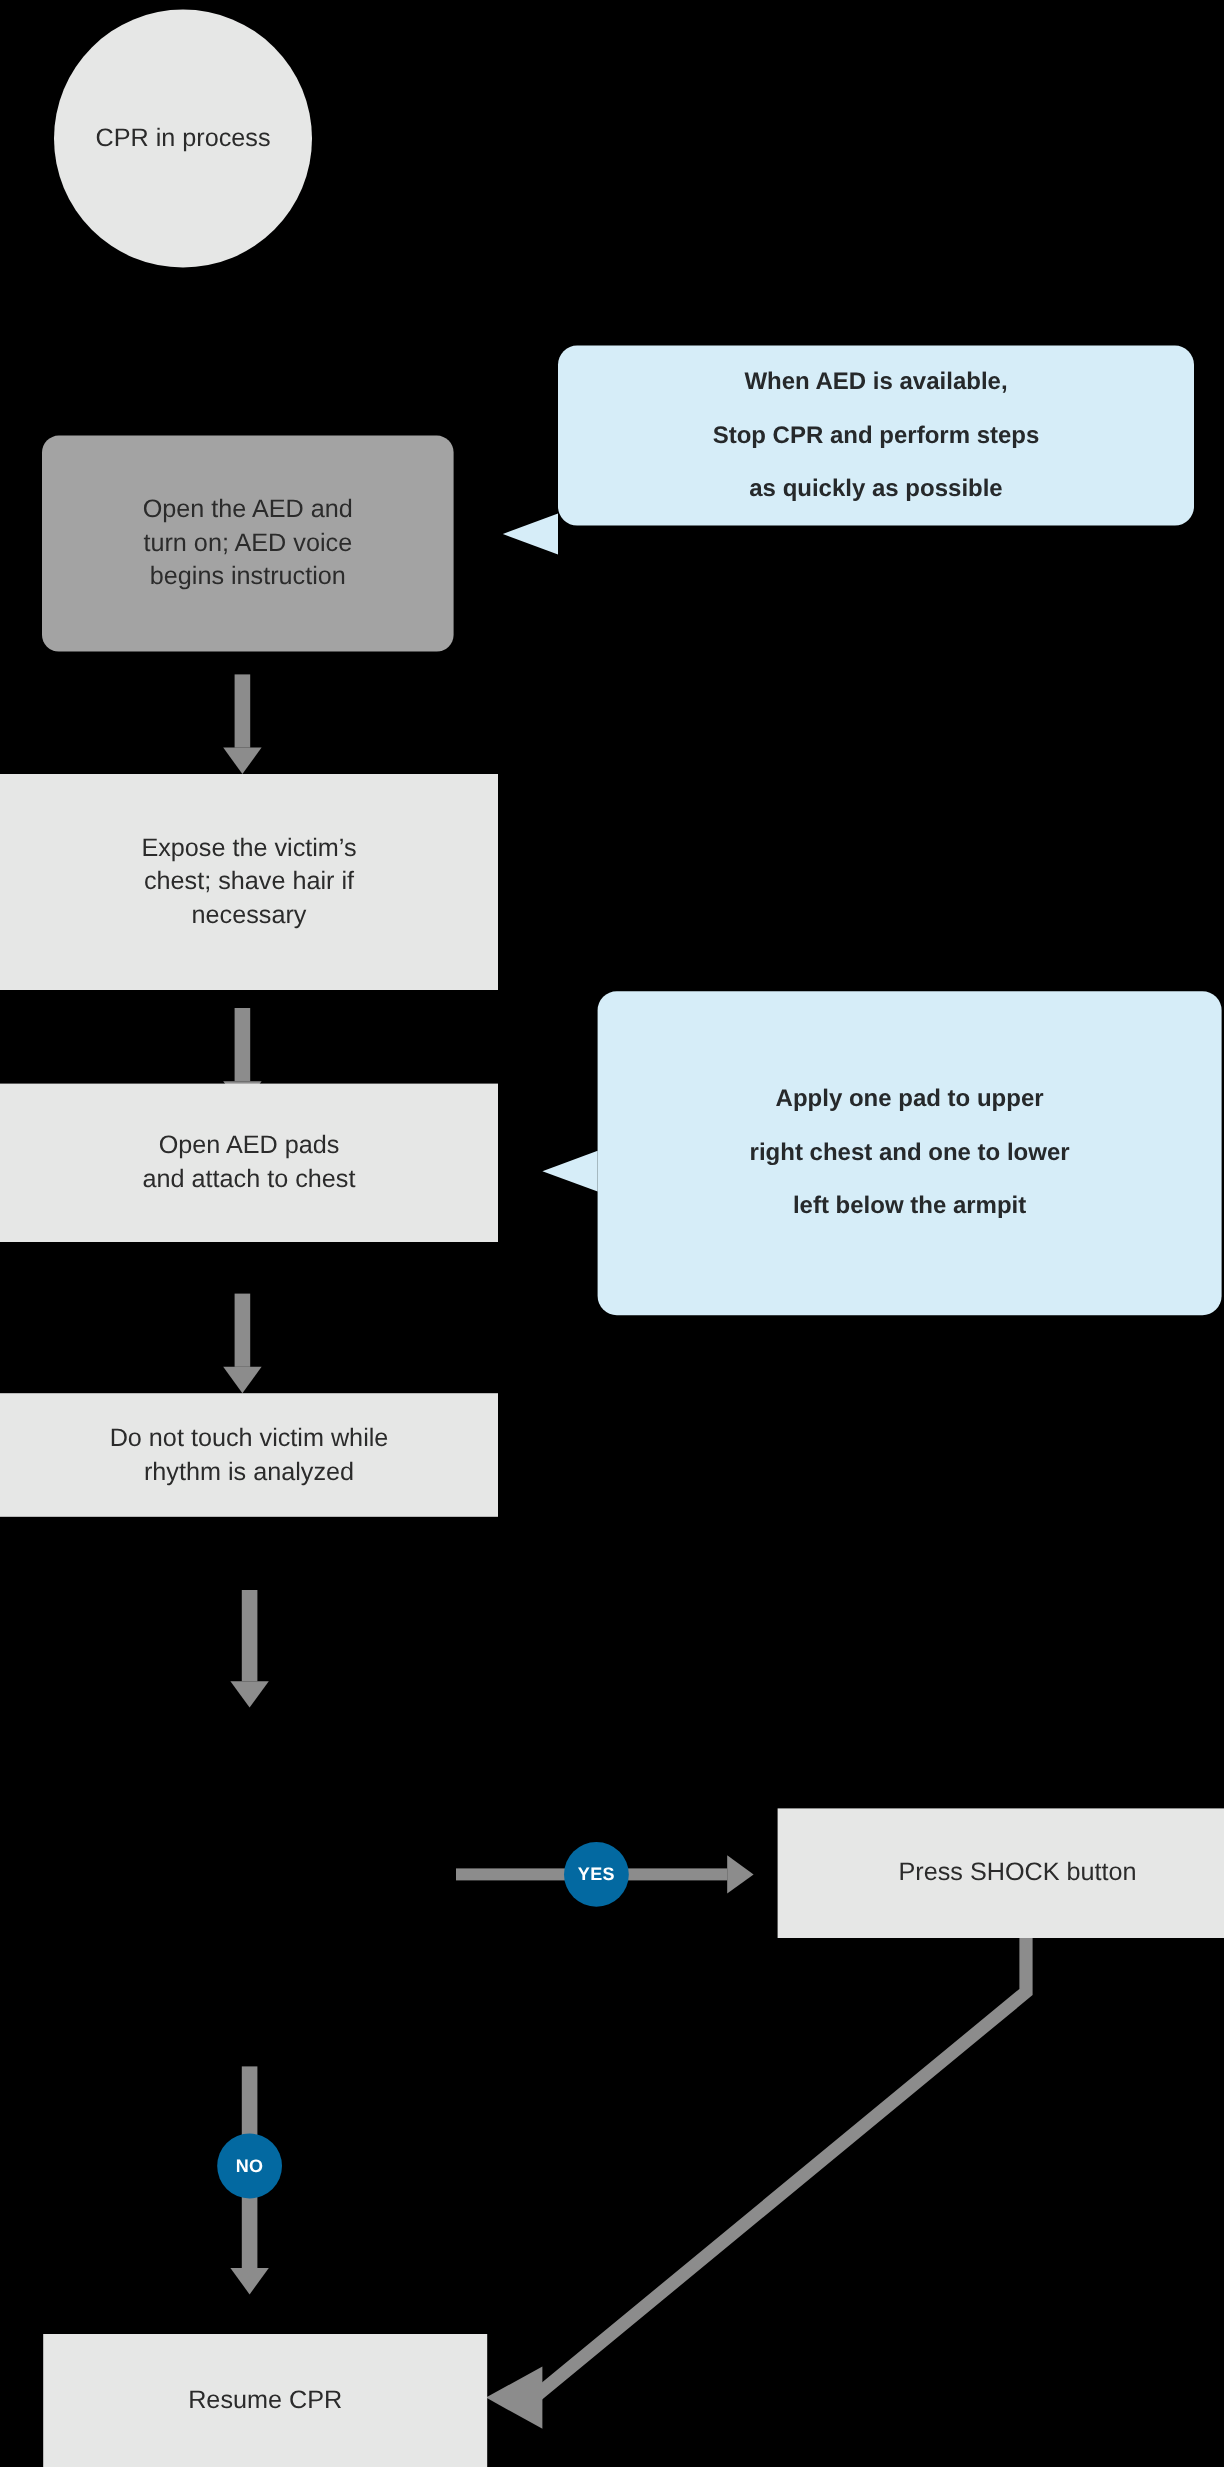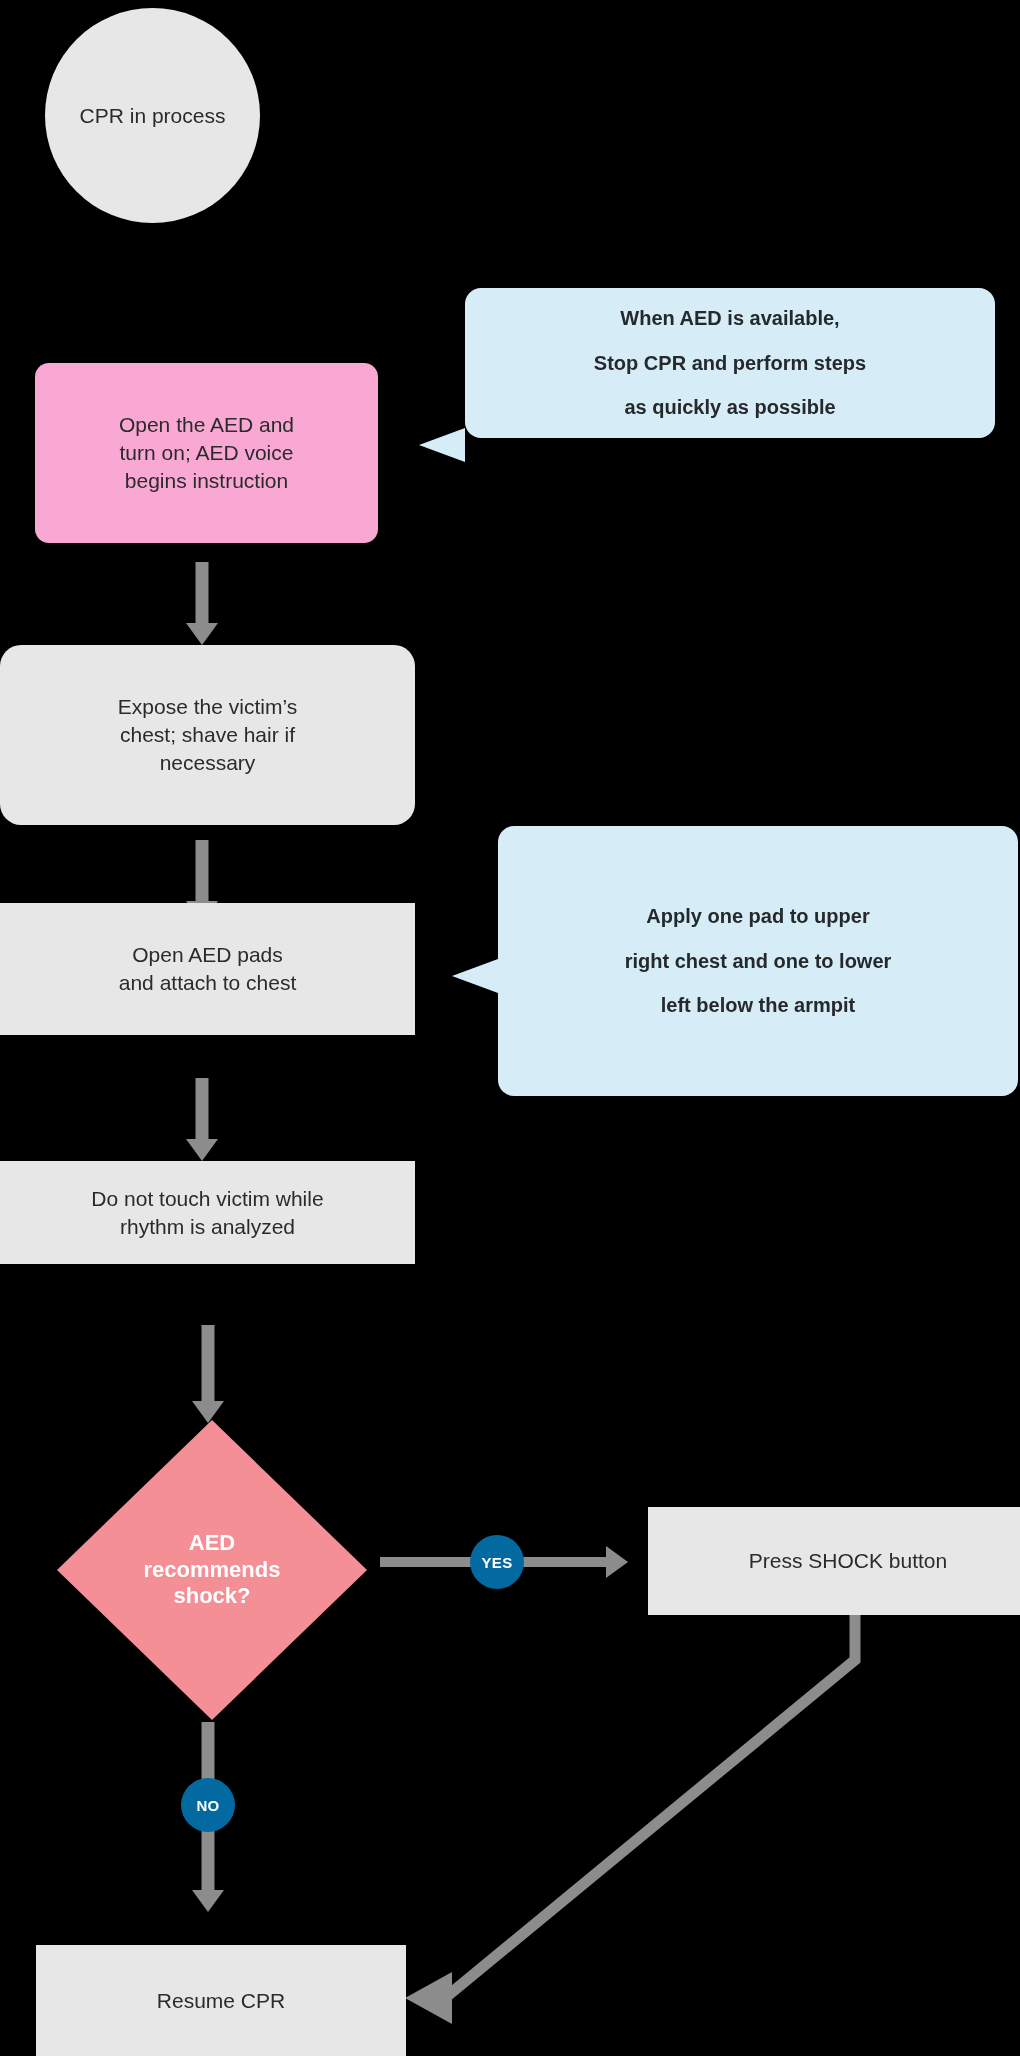--- a/index.html
+++ b/index.html
@@ -28,21 +28,21 @@
     line-height: 1.32;
   }
   
   .circle {
     background: #e6e7e6;
     border-radius: 50%;
     font-size: 21px;
   }
   
   .box-round {
-    background: #f9a8d4;
+    background: #a3a3a3;
     border-radius: 14px;
     font-size: 21px;
     padding: 6px 14px;
   }
   
   .box-sq {
     background: #e6e7e6;
     font-size: 21px;
     padding: 6px 14px;
   }
@@ -175,21 +175,21 @@
     <span>Open the AED and</span>
     <span>turn on; AED voice</span>
     <span>begins instruction</span>
   </div>
 
   <div class="arrow-down" style="left:182px; top:562px; width:40px; height:83px;">
     <div class="shaft" style="height:61px;"></div>
     <div class="head"></div>
   </div>
 
-  <div class="node box-sq" style="left:0px; top:645px; width:415px; height:180px; flex-direction:column;border-radius:21px;">
+  <div class="node box-sq" style="left:0px; top:645px; width:415px; height:180px; flex-direction:column;">
     <span>Expose the victim’s</span>
     <span>chest; shave hair if</span>
     <span>necessary</span>
   </div>
 
   <div class="arrow-down" style="left:182px; top:840px; width:40px; height:83px;">
     <div class="shaft" style="height:61px;"></div>
     <div class="head"></div>
   </div>
 
@@ -213,28 +213,20 @@
   <div class="node box-sq" style="left:0px; top:1161px; width:415px; height:103px; flex-direction:column;">
     <span>Do not touch victim while</span>
     <span>rhythm is analyzed</span>
   </div>
 
   <div class="arrow-down" style="left:188px; top:1325px; width:40px; height:98px;">
     <div class="shaft" style="height:76px;"></div>
     <div class="head"></div>
   </div>
 
-  <div class="diamond-wrap" style="left:57px; top:1420px; width:310px; height:300px;">
-    <div class="diamond-shape"></div>
-    <div class="diamond-label" style="flex-direction:column;">
-      <span>AED</span>
-      <span>recommends</span>
-      <span>shock?</span>
-    </div>
-  </div>
 
   <div class="arrow-right" style="left:380px; top:1545px; width:248px; height:34px;">
     <div class="shaft" style="width:226px;"></div>
     <div class="head"></div>
   </div>
   <div class="edge-badge" style="left:470px; top:1535px; width:54px; height:54px;">
     <span>YES</span>
   </div>
 
   <div class="node box-sq" style="left:648px; top:1507px; width:400px; height:108px;">

